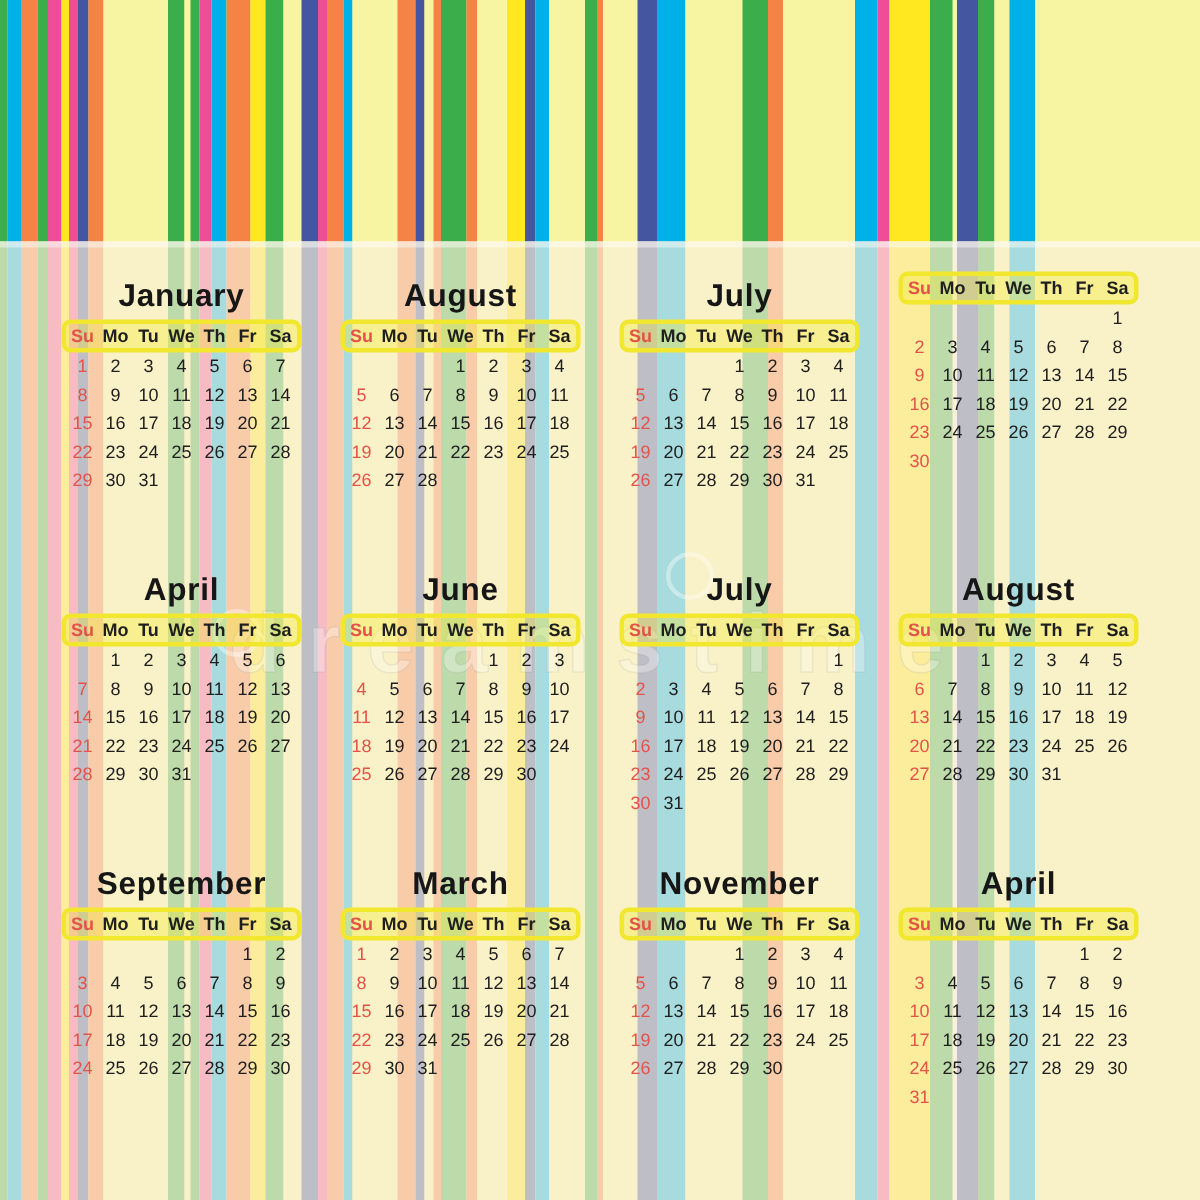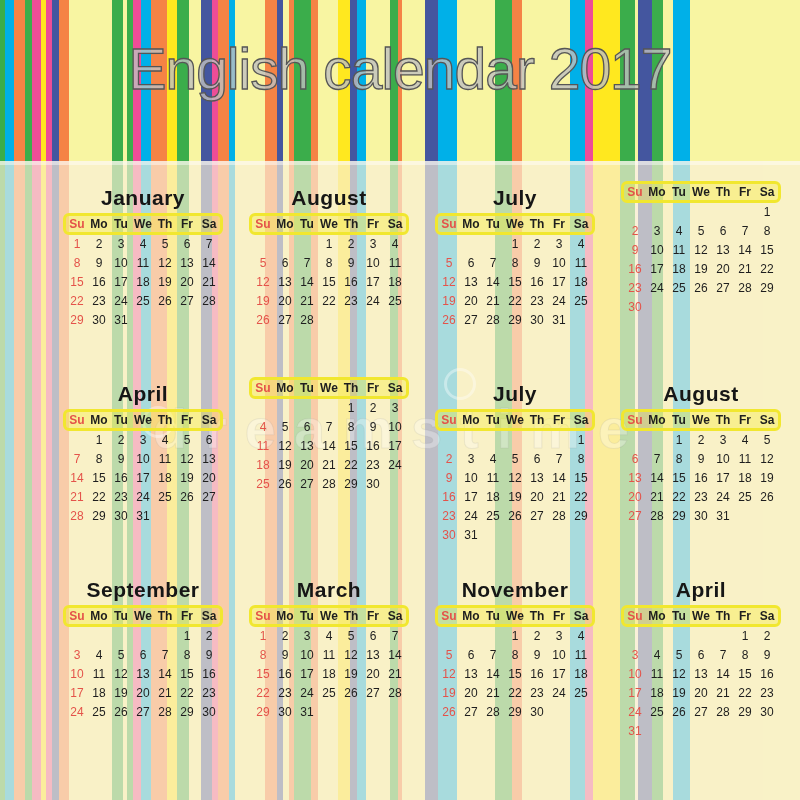--- a/index.html
+++ b/index.html
@@ -37,21 +37,21 @@
     pointer-events:none;
   }
   .wm-ring{
     position:absolute;width:26px;height:26px;border-radius:50%;
     border:3px solid rgba(255,255,255,0.38);pointer-events:none;
   }
   #ring1{left:444px;top:368px;}
   #ring2{left:142px;top:406px;}
   
   #months-grid{
-    position:absolute;left:66px;top:182px;
+    position:absolute;left:44px;top:182px;
     display:grid;grid-template-columns:repeat(4,154px);
     column-gap:24px;grid-auto-rows:164px;row-gap:22px;gap:32px;
   }
   .month{width:154px;}
   .month-title{
     text-align:center;font-size:21px;font-weight:700;line-height:28px;
     margin-top:2px;margin-bottom:2px;color:var(--ink2,#161616);
     letter-spacing:0.5px;
   }
   .dh-row{
@@ -189,21 +189,20 @@
         <div class="stripe" style="left: 620px; width: 15px; background: rgb(59, 173, 75);"></div>
         <div class="stripe" style="left: 638px; width: 14px; background: rgb(68, 86, 159);"></div>
         <div class="stripe" style="left: 652px; width: 11px; background: rgb(59, 173, 75);"></div>
         <div class="stripe" style="left: 663px; width: 10px; background: rgb(248, 245, 162);"></div>
         <div class="stripe" style="left: 673px; width: 17px; background: rgb(0, 176, 232);"></div>
         <div class="stripe" style="left: 690px; width: 110px; background: rgb(248, 245, 162);"></div>
       </div>
   </div>
   <div id="body-fadeline"></div>
 
-  <h1 id="title">English calendar 2017</h1>
 
   <div id="watermark">dreamstime</div>
   <div class="wm-ring" id="ring1"></div>
   <div class="wm-ring" id="ring2"></div>
 
   <div id="months-grid">
   <div class="month">
     <div class="month-title">January</div>
     <div class="dh-row">
       <div class="ybox"></div>
@@ -458,20 +457,21 @@
           <span class="dc">29</span>
           <span class="dc">30</span>
           <span class="dc">31</span>
           <span class="dc"></span>
           <span class="dc"></span>
           <span class="dc"></span>
         </div>
   </div>
 
   <div class="month">
+    <div class="month-title">June</div>
     <div class="dh-row">
       <div class="ybox"></div>
     <span class="dh sun">Su</span>
           <span class="dh">Mo</span>
           <span class="dh">Tu</span>
           <span class="dh">We</span>
           <span class="dh">Th</span>
           <span class="dh">Fr</span>
           <span class="dh">Sa</span>
         </div>

